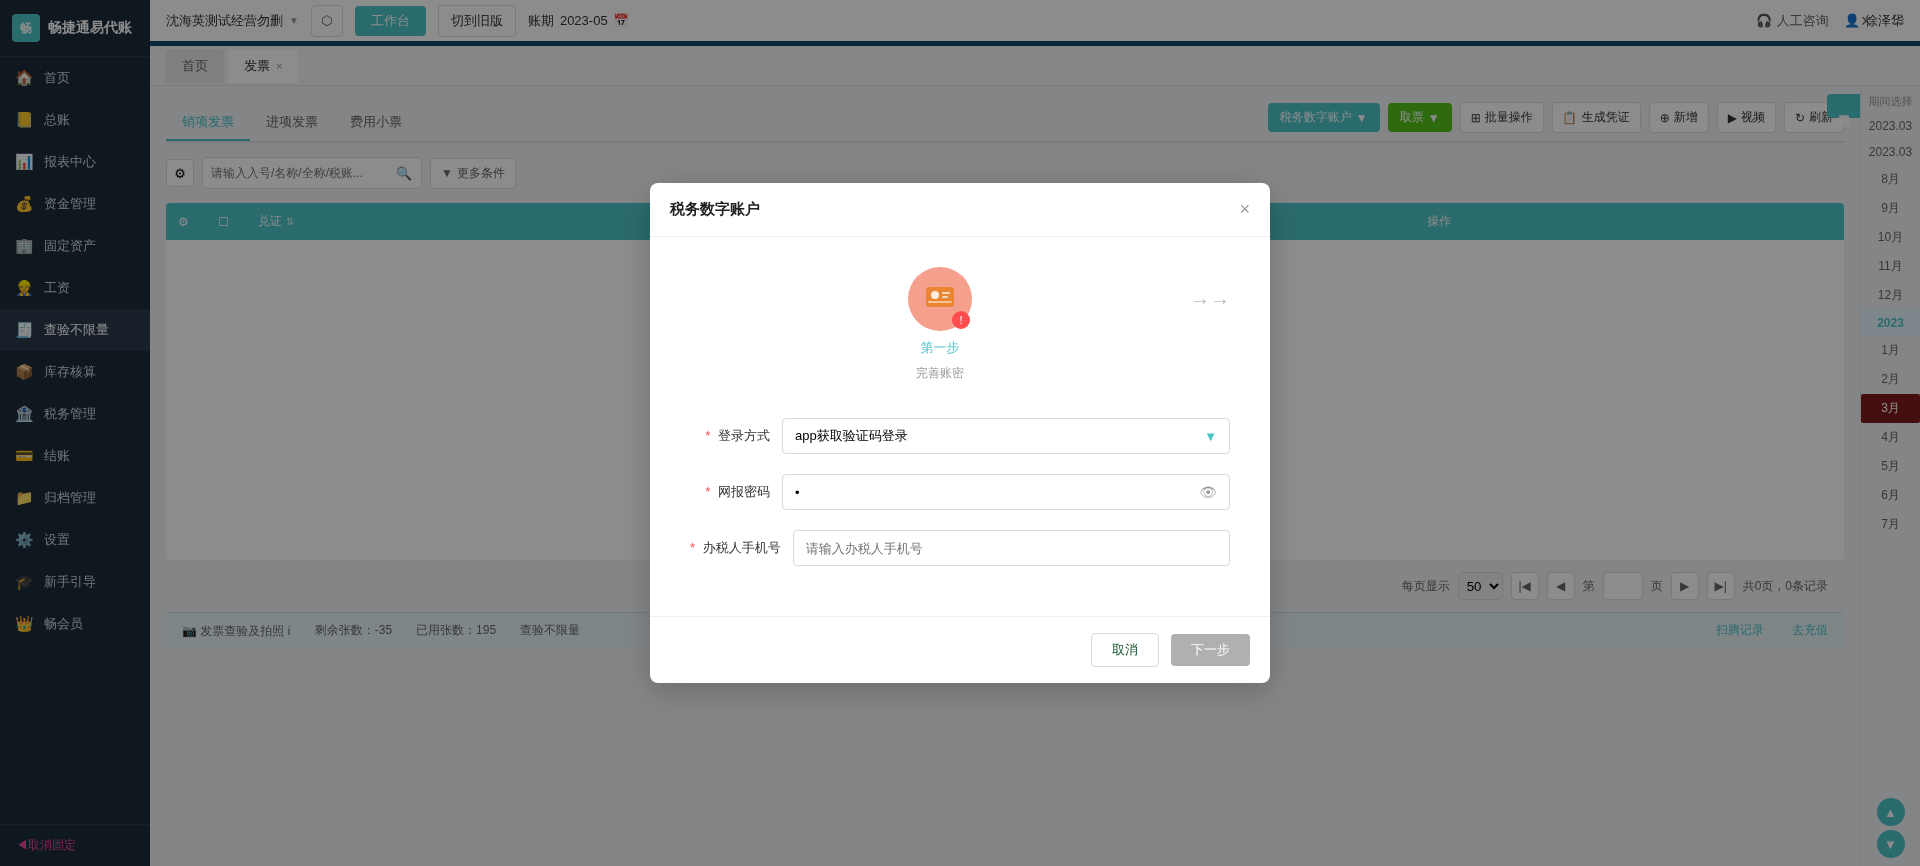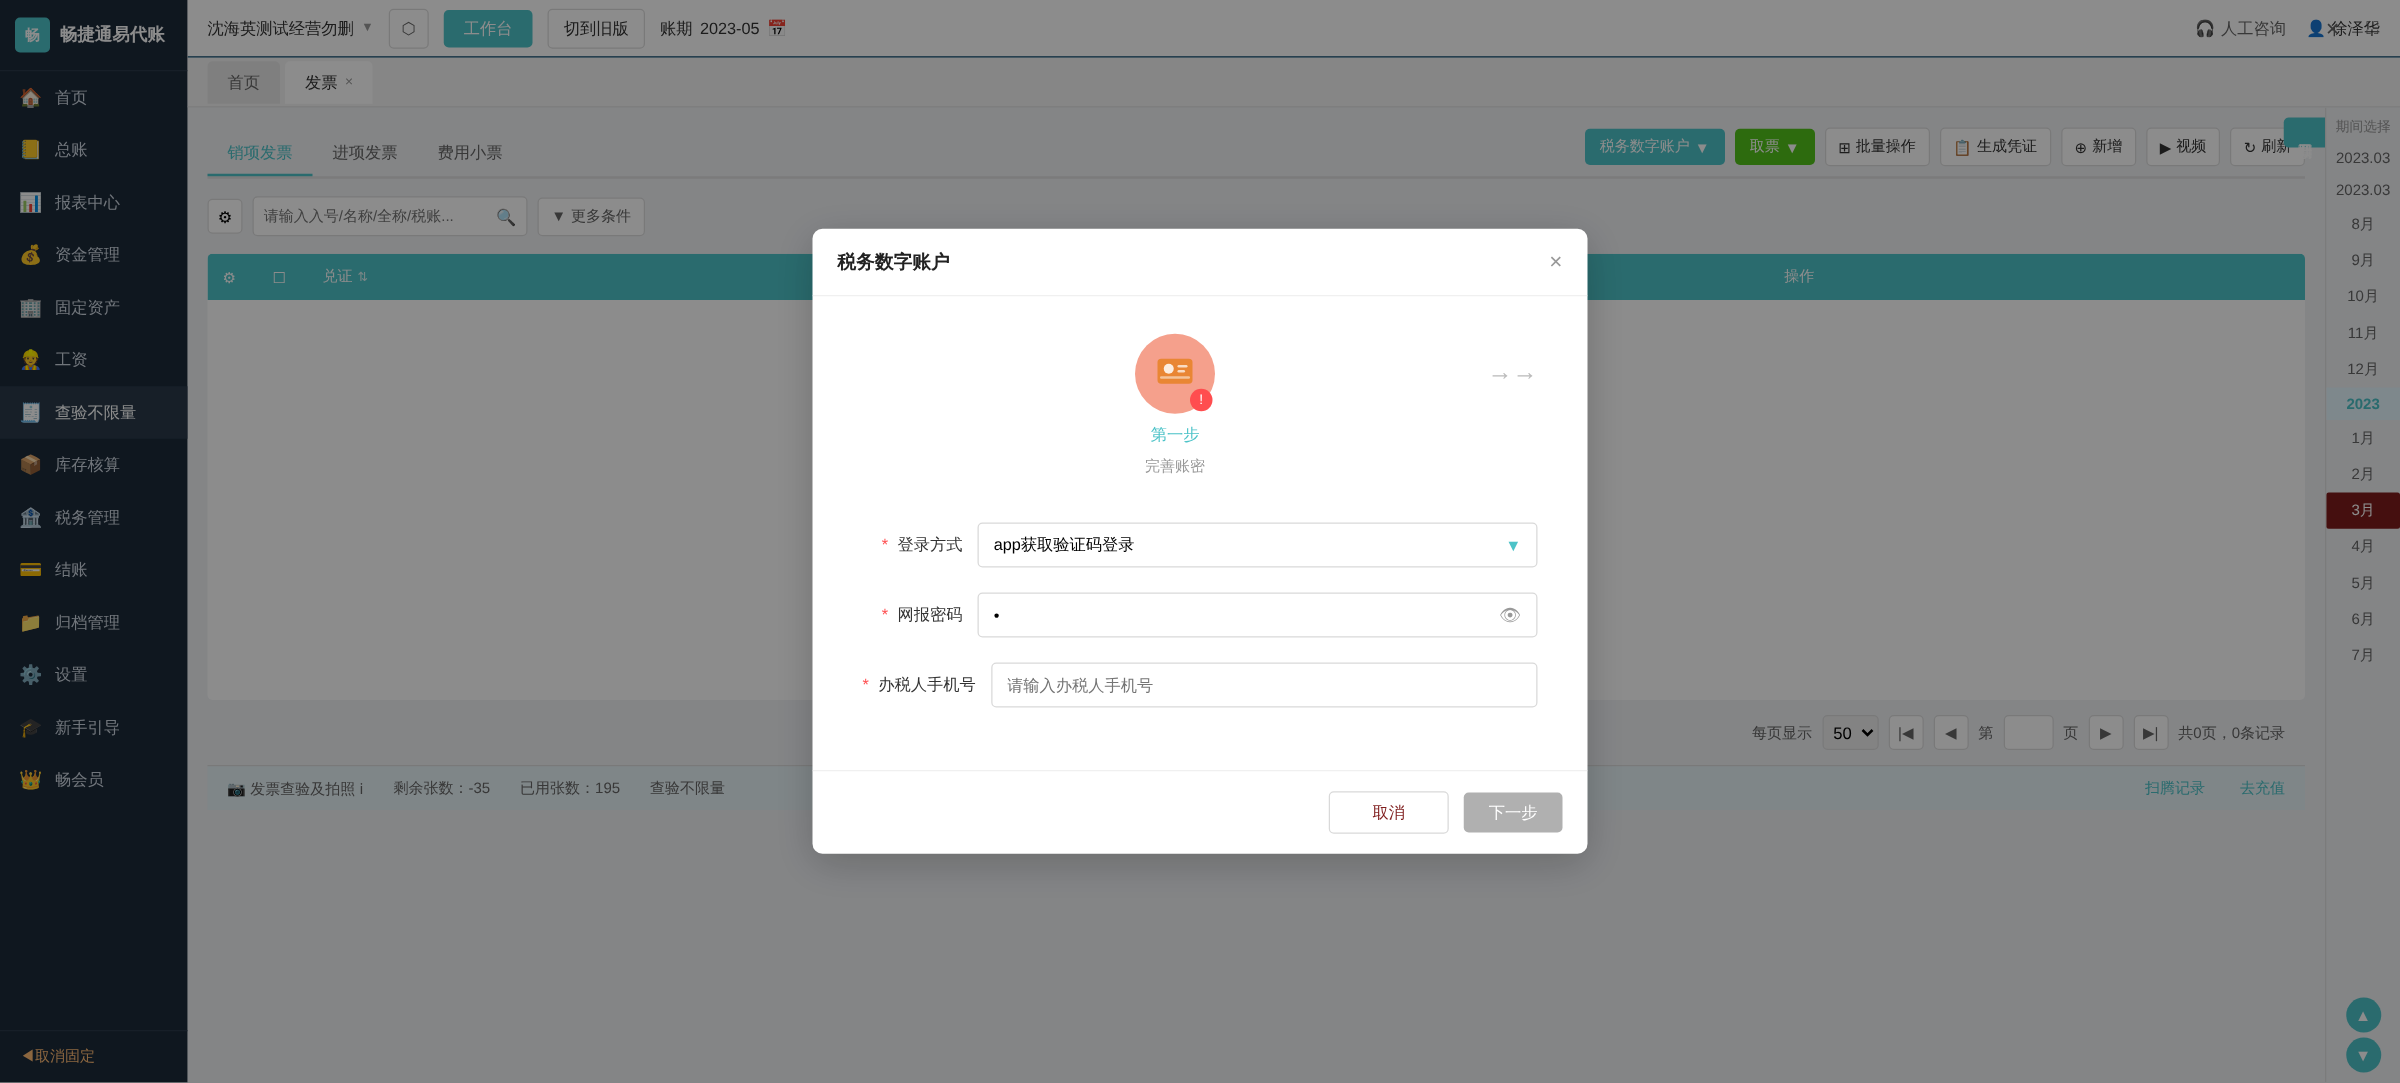--- a/index.html
+++ b/index.html
@@ -8,27 +8,27 @@
     
     .app-container { display: flex; height: 866px; width: 1920px; }
 
     
     .sidebar { width: 150px; background: #1d2b3a; color: #cdd6e0; display: flex; flex-direction: column; flex-shrink: 0; }
     .sidebar-logo { padding: 14px 12px; display: flex; align-items: center; gap: 8px; color: #fff; font-size: 14px; font-weight: bold; border-bottom: 1px solid #2a3a4a; }
     .sidebar-logo-icon { width: 28px; height: 28px; background: #4dc3c8; border-radius: 4px; display: flex; align-items: center; justify-content: center; color: #fff; font-size: 12px; }
     .sidebar-item { display: flex; align-items: center; gap: 10px; padding: 12px 16px; cursor: pointer; transition: background 0.2s; color: #cdd6e0; font-size: 13px; }
     .sidebar-item.active { background: #2a3a4a; color: #fff; }
     .sidebar-item-icon { width: 18px; height: 18px; display: flex; align-items: center; justify-content: center; font-size: 15px; }
-    .sidebar-bottom { margin-top: auto; padding: 12px 16px; display: flex; align-items: center; gap: 8px; color: #fdba74; font-size: 12px; cursor: pointer; border-top: 1px solid #2a3a4a; }
+    .sidebar-bottom { margin-top: auto; padding: 12px 16px; display: flex; align-items: center; gap: 8px; color: #ec4899; font-size: 12px; cursor: pointer; border-top: 1px solid #2a3a4a; }
 
     
     .main-content { flex: 1; display: flex; flex-direction: column; overflow: hidden; }
 
     
-    .topbar { height: 46px; background: #fff; display: flex; align-items: center; padding: 12px 16px; gap: 12px; border-bottom: 1px solid #0c4a6e; position: relative; }
+    .topbar { height: 46px; background: #fff; display: flex; align-items: center; padding: 12px 16px; gap: 12px; border-bottom: 5px solid #0c4a6e; position: relative; }
     .topbar-company { display: flex; align-items: center; gap: 6px; color: #333; font-size: 13px; cursor: pointer; }
     .topbar-company-arrow { color: #999; font-size: 10px; }
     .topbar-icon-btn { width: 32px; height: 32px; border: 1px solid #ddd; border-radius: 4px; display: flex; align-items: center; justify-content: center; cursor: pointer; color: #666; }
     .topbar-workspace-btn { background: #4dc3c8; color: #fff; padding: 6px 16px; border-radius: 4px; cursor: pointer; font-size: 13px; }
     .topbar-switch-btn { border: 1px solid #ddd; padding: 6px 12px; border-radius: 4px; cursor: pointer; color: #333; font-size: 13px; }
     .topbar-period { display: flex; align-items: center; gap: 6px; color: #333; font-size: 13px; }
     .topbar-right { margin-left: auto; display: flex; align-items: center; gap: 16px; }
     .topbar-service { display: flex; align-items: center; gap: 4px; color: #666; font-size: 13px; cursor: pointer; }
     .topbar-user { display: flex; align-items: center; gap: 4px; color: #333; font-size: 13px; cursor: pointer; }
 
@@ -107,21 +107,21 @@
     
     .form-row { display: flex; align-items: center; margin-bottom: 20px; gap: 12px; }
     .form-label { font-size: 13px; color: #333; min-width: 80px; text-align: right; flex-shrink: 0; }
     .form-label .required { color: #ff4d4f; margin-right: 4px; }
     .form-control-select { flex: 1; height: 36px; border: 1px solid #d9d9d9; border-radius: 4px; padding: 0 12px; font-size: 13px; display: flex; align-items: center; justify-content: space-between; background: #fff; cursor: pointer; }
     .form-control-input { flex: 1; height: 36px; border: 1px solid #d9d9d9; border-radius: 4px; padding: 0 12px; font-size: 13px; display: flex; align-items: center; background: #fff; position: relative; }
     .pwd-toggle { color: #999; cursor: pointer; font-size: 14px; }
 
     
     .dialog-footer { display: flex; align-items: center; justify-content: flex-end; gap: 12px; padding: 16px 20px; border-top: 1px solid #f0f0f0; }
-    .btn-cancel { padding: 7px 34px; border: 1px solid #d9d9d9; border-radius: 4px; cursor: pointer; font-size: 13px; color: #7f1d1d; background: #fff; }
+    .btn-cancel { padding: 7px 20px; border: 1px solid #d9d9d9; border-radius: 4px; cursor: pointer; font-size: 13px; color: #14532d; background: #fff; }
     .btn-next { padding: 7px 20px; border-radius: 4px; cursor: pointer; font-size: 13px; color: #fff; background: #b0b0b0; border: none; }
 
     
     .window-controls { position: absolute; right: 10px; top: 50%; transform: translateY(-50%); display: flex; gap: 8px; }
     .window-ctrl-btn { width: 24px; height: 24px; display: flex; align-items: center; justify-content: center; cursor: pointer; color: #666; font-size: 14px; }
   </style>
 </head>
 <body>
 
 <div class="app-container">

